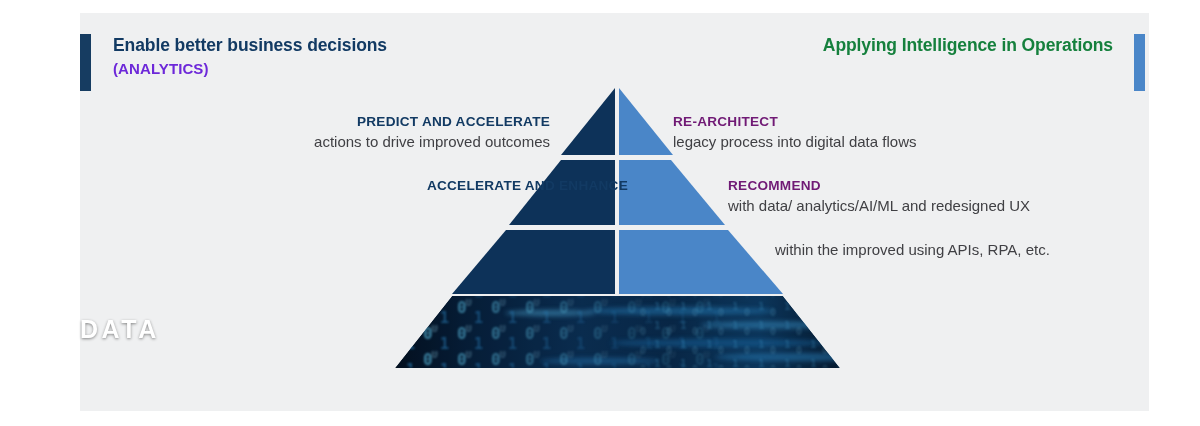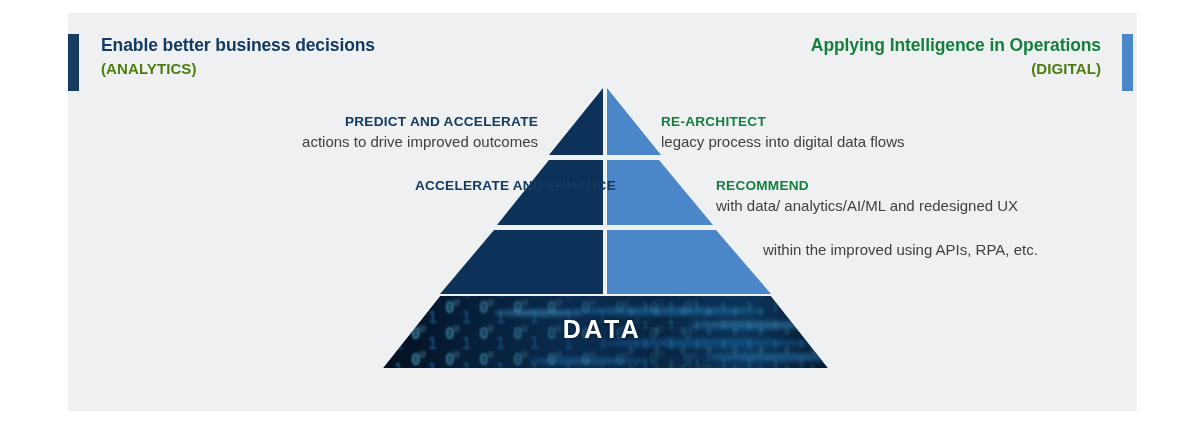--- a/index.html
+++ b/index.html
@@ -7,69 +7,69 @@
     width: 1200px; height: 426px;
     background: #ffffff;
     font-family: "Liberation Sans", sans-serif;
     overflow: hidden;
   }
   #stage { position: relative; width: 1200px; height: 426px; }
 
   
   .card {
     position: absolute;
-    left: 68px; top: 13px;
+    left: 80px; top: 13px;
     width: 1069px; height: 398px;
     background: #eff0f1;
   }
 
   
   .accent-bar { position: absolute; width: 11px; height: 57px; top: 21px; }
   .accent-left  { left: 0px;    background: #163c61; }
   .accent-right { left: 1054px; background: #4a86c8; }
 
   
   .hdr { position: absolute; top: 22px; line-height: 1.25; }
   .hdr-left  { left: 33px;  text-align: left; }
   .hdr-right { right: 36px; text-align: right; }
   .hdr-title { font-size: 17.5px; font-weight: bold; letter-spacing: -0.1px; }
   .hdr-left .hdr-title  { color: #123a63; }
   .hdr-right .hdr-title { color: #15803d; }
   .hdr-sub {
-    font-size: 15px; font-weight: bold; color: #4d7c0f;
+    font-size: 15px; font-weight: bold; color: #6d28d9;
     margin-top: 3px; letter-spacing: 0.1px;
   }
 
   
   .pyramid { position: absolute; left: 0; top: 0; width: 1069px; height: 398px; }
   .pyramid svg { display: block; }
 
   
   .label { position: absolute; line-height: 1.35; }
   .label-left  { text-align: right; }
   .label-right { text-align: left; }
   .lbl-head { font-size: 13.6px; font-weight: bold; letter-spacing: 0.25px; }
   .lbl-sub  { font-size: 15px; color: #404044; margin-top: 1px; }
   .label-left  .lbl-head { color: #123a63; }
-  .label-right .lbl-head { color: #15803d; }
+  .label-right .lbl-head { color: #701a75; }
 
   
   .lab-l1 { right: 599px; top: 100px; }
   .lab-l2 { right: 521px; top: 164px; }
   .lab-l3 { right: 573px; top: 226px; }
   
   .lab-r1 { left: 593px; top: 100px; }
   .lab-r2 { left: 648px; top: 164px; }
   .lab-r3 { left: 695px; top: 226px; }
 
   
   .data-word {
     position: absolute;
     left: 0; top: 302px; width: 1069px;
-    text-align: center;
+    text-align: left;
     font-size: 25px; font-weight: bold; color: #ffffff;
     letter-spacing: 3.5px;
     text-shadow: 0 1px 3px rgba(0,0,0,.45);
     pointer-events: none;
   }
 </style>
 </head>
 <body>
 
 <div id="stage">
@@ -79,21 +79,20 @@
     <div class="accent-bar accent-left"></div>
     <div class="accent-bar accent-right"></div>
 
     <div class="hdr hdr-left">
       <div class="hdr-title">Enable better business decisions</div>
       <div class="hdr-sub">(ANALYTICS)</div>
     </div>
 
     <div class="hdr hdr-right">
       <div class="hdr-title">Applying Intelligence in Operations</div>
-      <div class="hdr-sub">(DIGITAL)</div>
     </div>
 
     <div class="pyramid">
       <svg width="1069" height="398" viewBox="0 0 1069 398" xmlns="http://www.w3.org/2000/svg">
         <defs>
 
           <linearGradient id="baseBg" x1="0" y1="0" x2="1" y2="0">
             <stop offset="0" stop-color="#04101f"></stop>
             <stop offset="0.18" stop-color="#07203c"></stop>
             <stop offset="0.42" stop-color="#0c3055"></stop>

